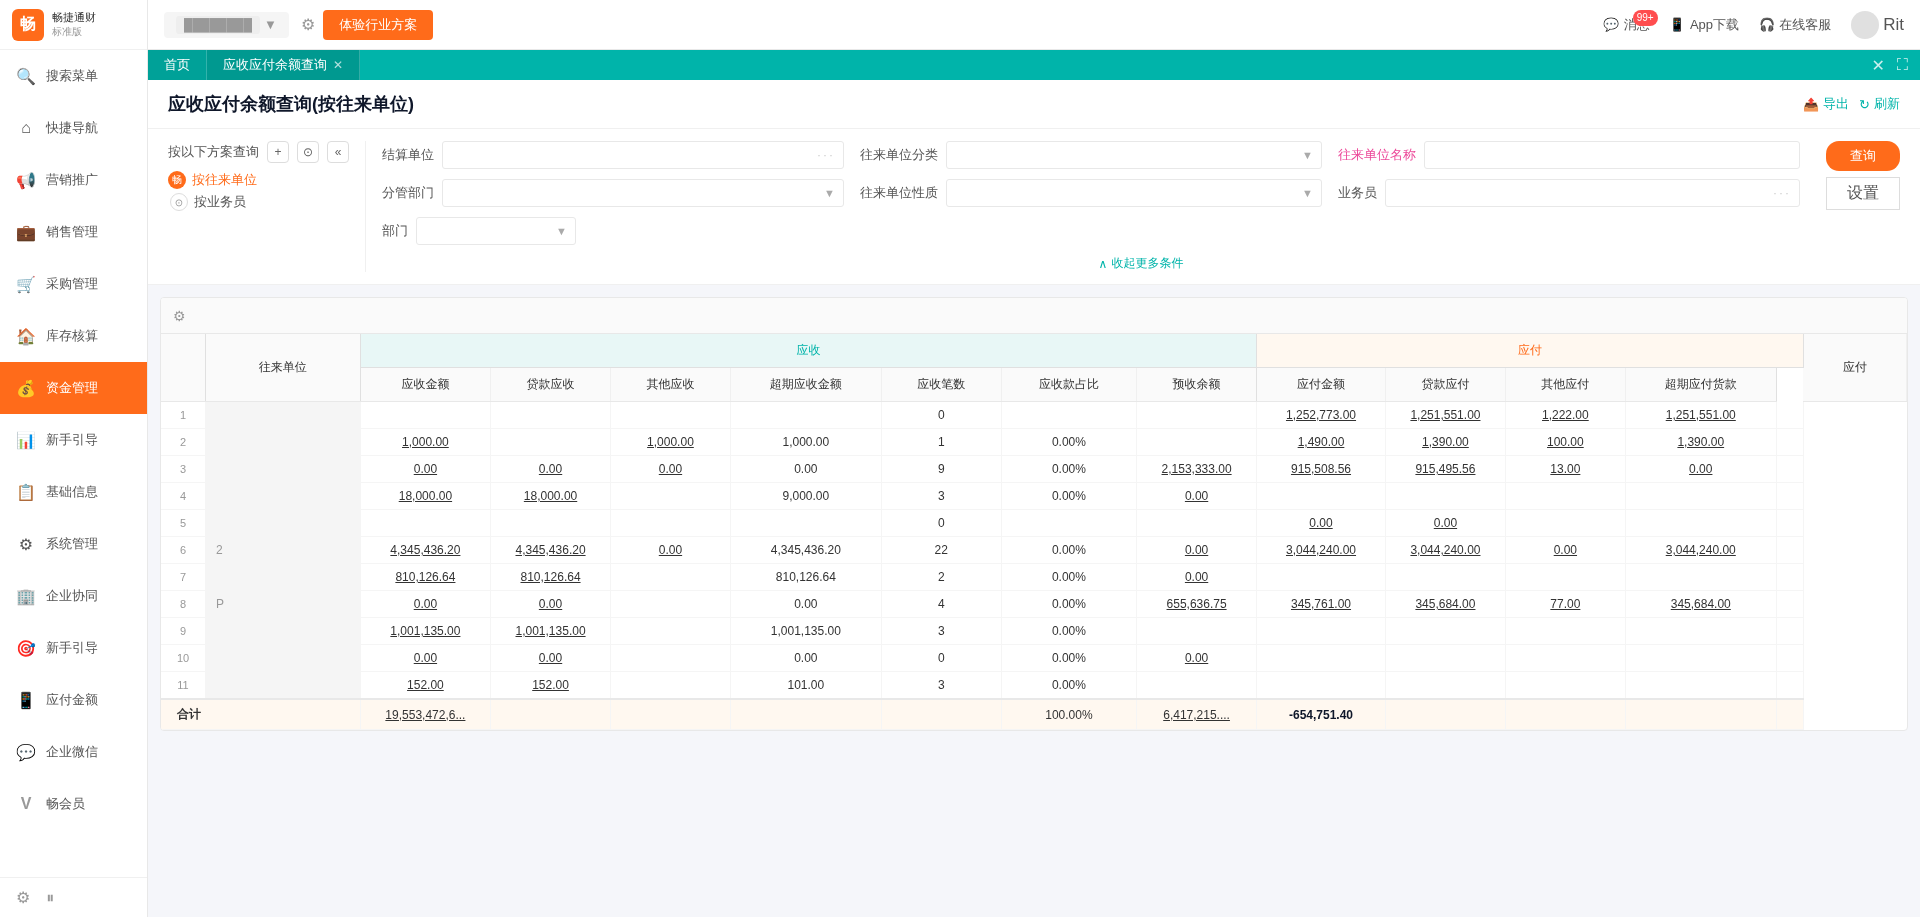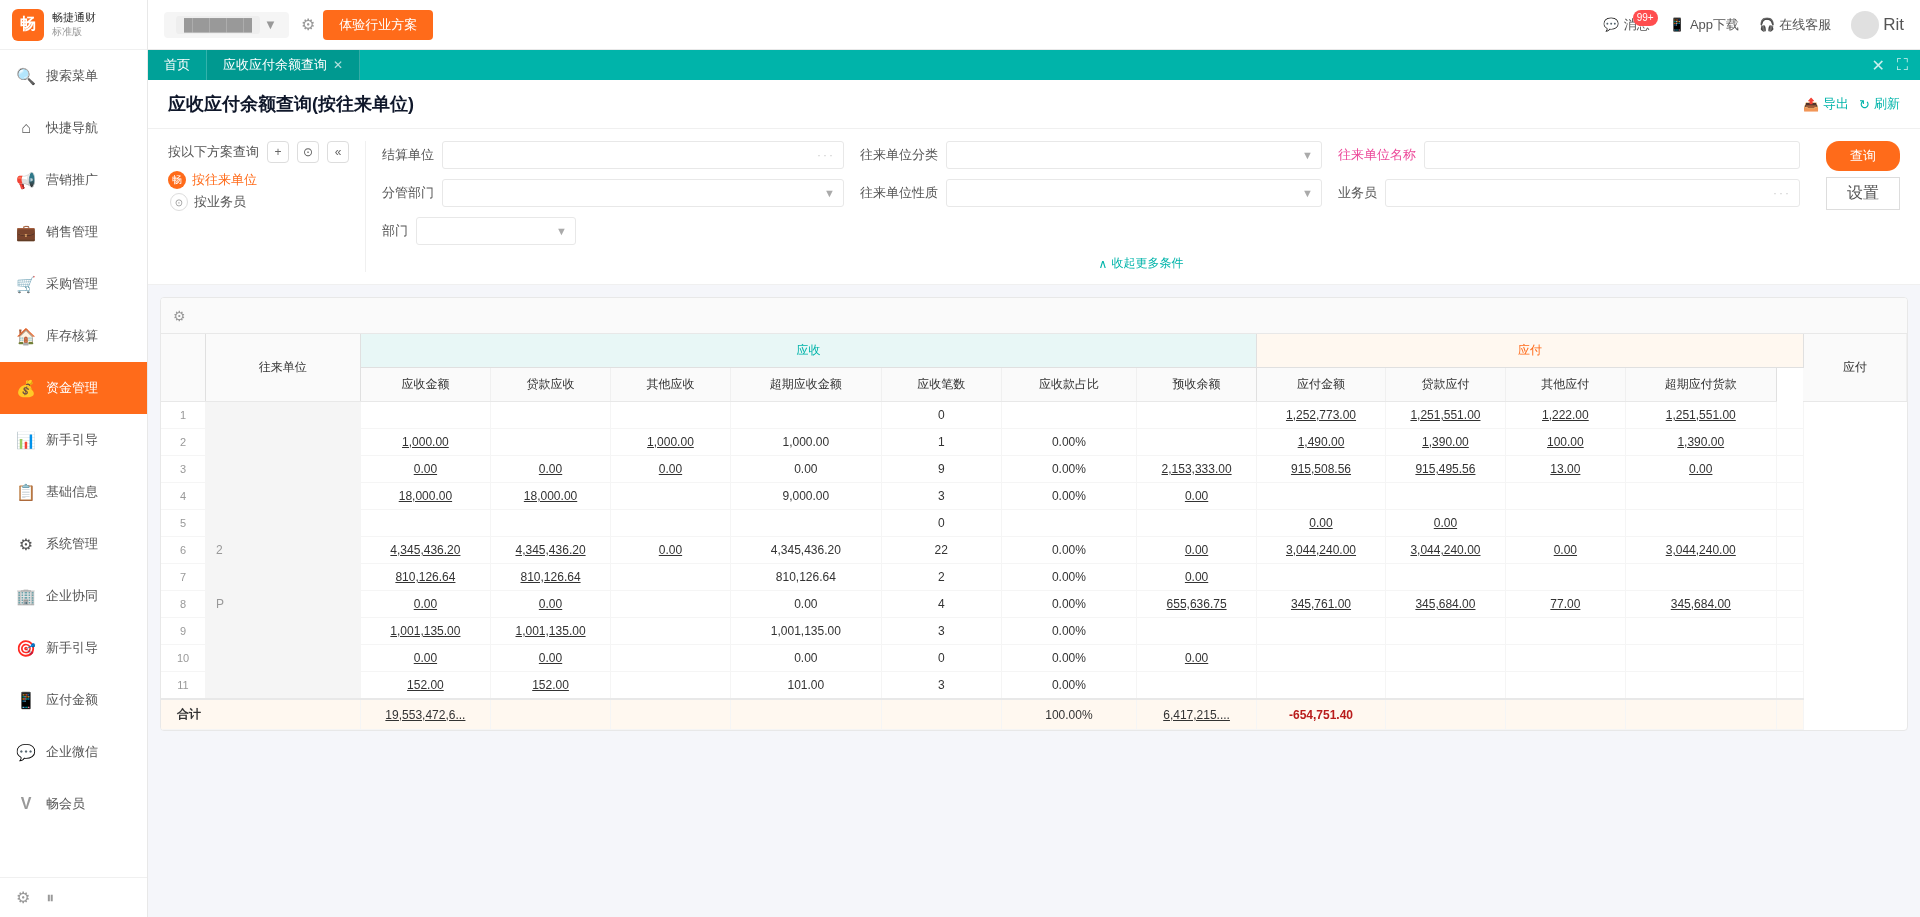--- a/index.html
+++ b/index.html
@@ -513,21 +513,21 @@
           <tfoot>
             <tr class="tfoot-row">
               <td colspan="2" style="text-align:left;padding-left:16px;font-weight:bold;">合计</td>
               <td class="underline">19,553,472,6...</td>
               <td></td>
               <td></td>
               <td></td>
               <td></td>
               <td>100.00%</td>
               <td class="underline">6,417,215....</td>
-              <td style="color:#b91c1c;font-weight:bold;">-654,751.40</td>
+              <td style="color:#0f172a;font-weight:bold;">-654,751.40</td>
               <td></td>
               <td></td>
               <td></td>
               <td></td>
             </tr>
           </tfoot>
         </table>
       </div>
     </div>
   </div>

